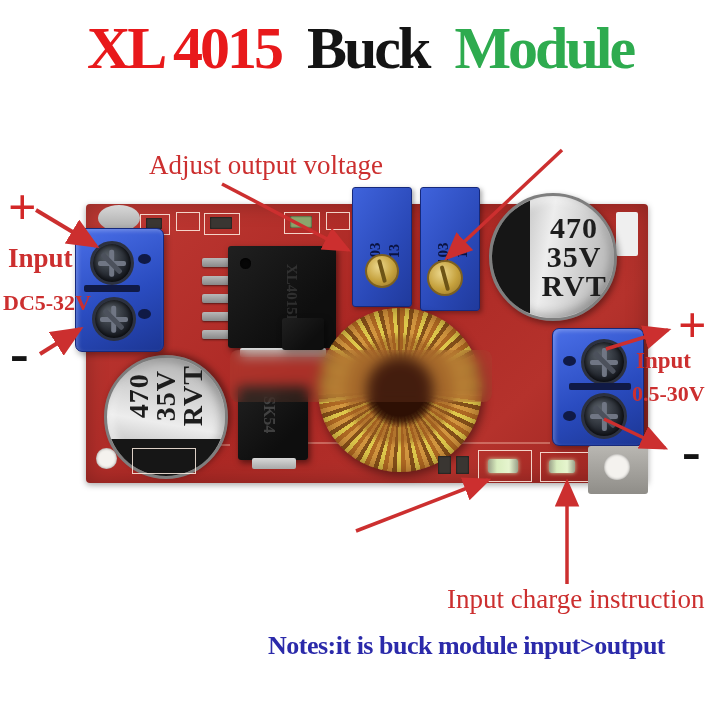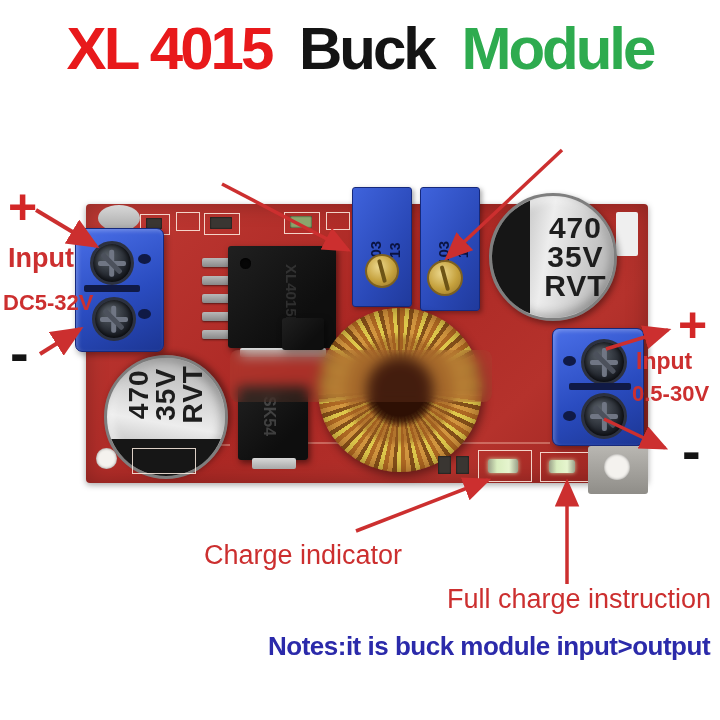--- a/index.html
+++ b/index.html
@@ -1,17 +1,17 @@
 <!DOCTYPE html>
 <html><head>
 <meta charset="utf-8">
 <style>
   html,body{margin:0;padding:0;background:#ffffff;}
   .stage{position:relative;width:720px;height:720px;background:#ffffff;overflow:hidden;
-         font-family:Liberation Sans, sans-serif;}
+         font-family:Liberation Serif, serif;}
 
   
   .title{position:absolute;left:0;top:14px;width:720px;text-align:center;
          font-weight:bold;font-size:60px;letter-spacing:-3px;white-space:nowrap;}
   .title .t-red{color:#e8191b;}
   .title .t-black{color:#141414;margin-left:14px;}
   .title .t-green{color:#2eab4f;margin-left:14px;}
 
   
   .board{position:absolute;left:86px;top:204px;width:562px;height:279px;
@@ -232,29 +232,29 @@
     <line x1="222" y1="184" x2="348" y2="250" stroke="#cc2f2f" stroke-width="3.5" marker-end="url(#ah)"></line>
     <line x1="562" y1="150" x2="447" y2="258" stroke="#cc2f2f" stroke-width="3.5" marker-end="url(#ah)"></line>
     <line x1="36" y1="210" x2="96" y2="246" stroke="#cc2f2f" stroke-width="4" marker-end="url(#ah)"></line>
     <line x1="40" y1="354" x2="80" y2="329" stroke="#cc2f2f" stroke-width="4" marker-end="url(#ah)"></line>
     <line x1="606" y1="349" x2="668" y2="330" stroke="#cc2f2f" stroke-width="3.5" marker-end="url(#ah)"></line>
     <line x1="604" y1="419" x2="665" y2="448" stroke="#cc2f2f" stroke-width="3.5" marker-end="url(#ah)"></line>
     <line x1="356" y1="531" x2="488" y2="480" stroke="#cc2f2f" stroke-width="3.5" marker-end="url(#ah)"></line>
     <line x1="567" y1="584" x2="567" y2="482" stroke="#cc2f2f" stroke-width="3.5" marker-end="url(#ah)"></line>
   </svg>
 
+  <div class="ann" style="left:149px;top:150px;">Adjust output voltage</div>
 
   <div class="sign red" style="left:8px;top:184px;">+</div>
   <div class="ann b" style="left:8px;top:243px;">Input</div>
   <div class="ann b" style="left:3px;top:290px;font-size:22px;">DC5-32V</div>
   <div class="sign dark" style="left:10px;top:338px;">-</div>
 
   <div class="sign red" style="left:678px;top:302px;">+</div>
   <div class="ann b" style="left:636px;top:348px;font-size:23px;">Input</div>
   <div class="ann b" style="left:632px;top:381px;font-size:22px;">0.5-30V</div>
   <div class="sign dark" style="left:682px;top:436px;">-</div>
 
-  <div class="ann" style="left:204px;top:540px;">Charge indicator</div>
-  <div class="ann" style="left:447px;top:584px;">Full charge instruction</div>
+  <div class="ann" style="left:447px;top:584px;">Input charge instruction</div>
 
   <div class="note" style="left:268px;top:631px;">Notes:it is buck module input&gt;output</div>
 
 </div>
 
 </body></html>

